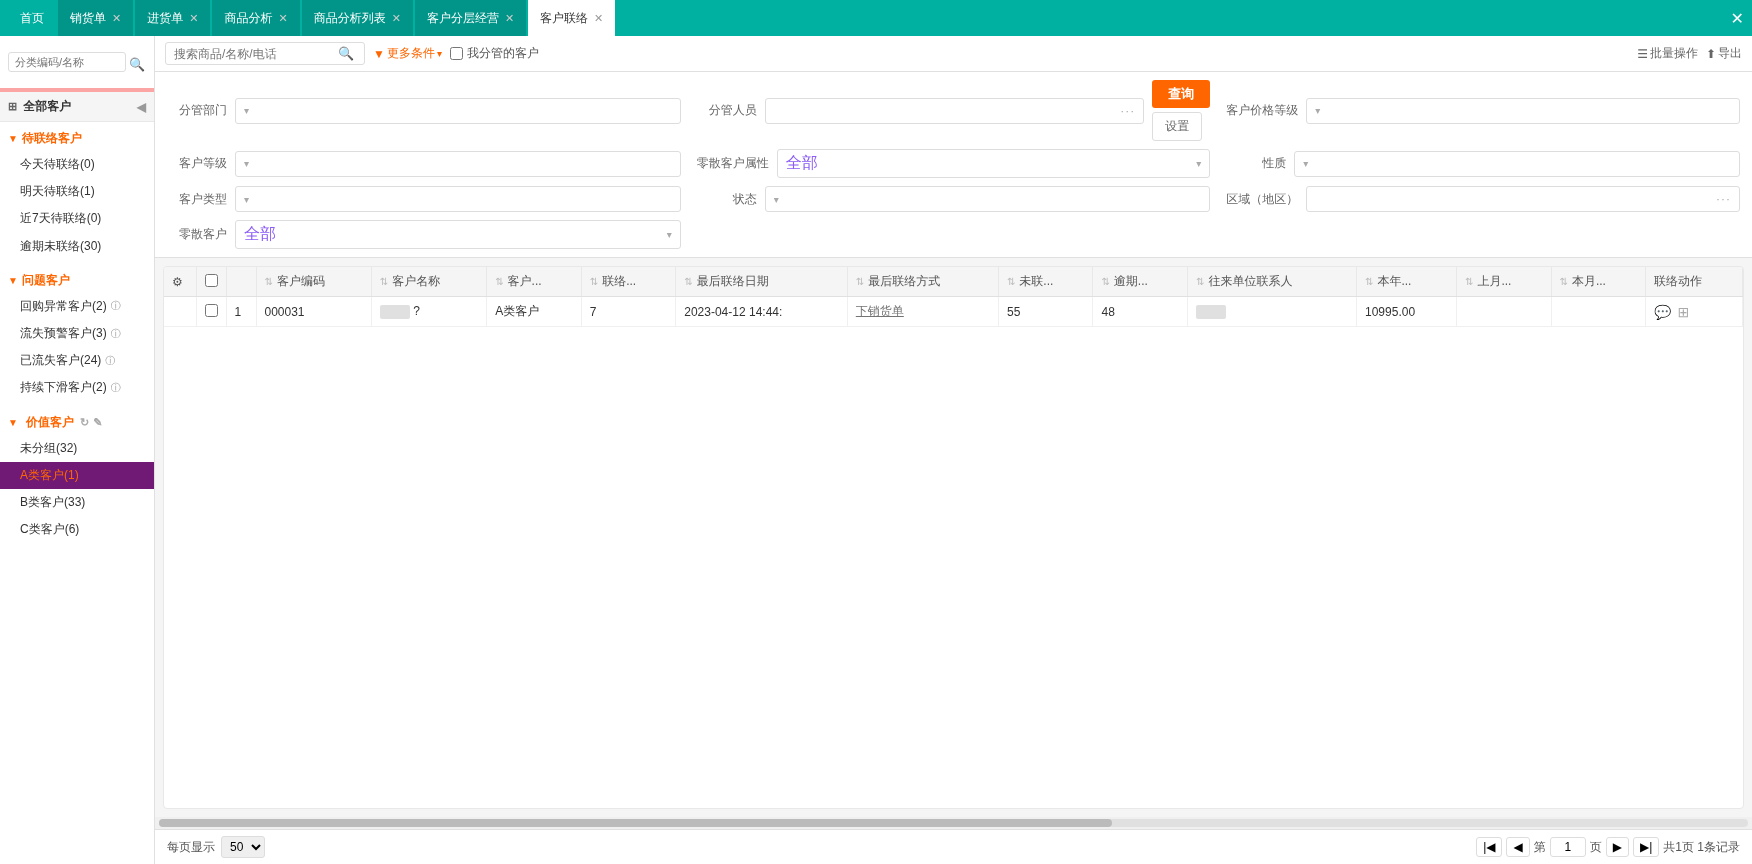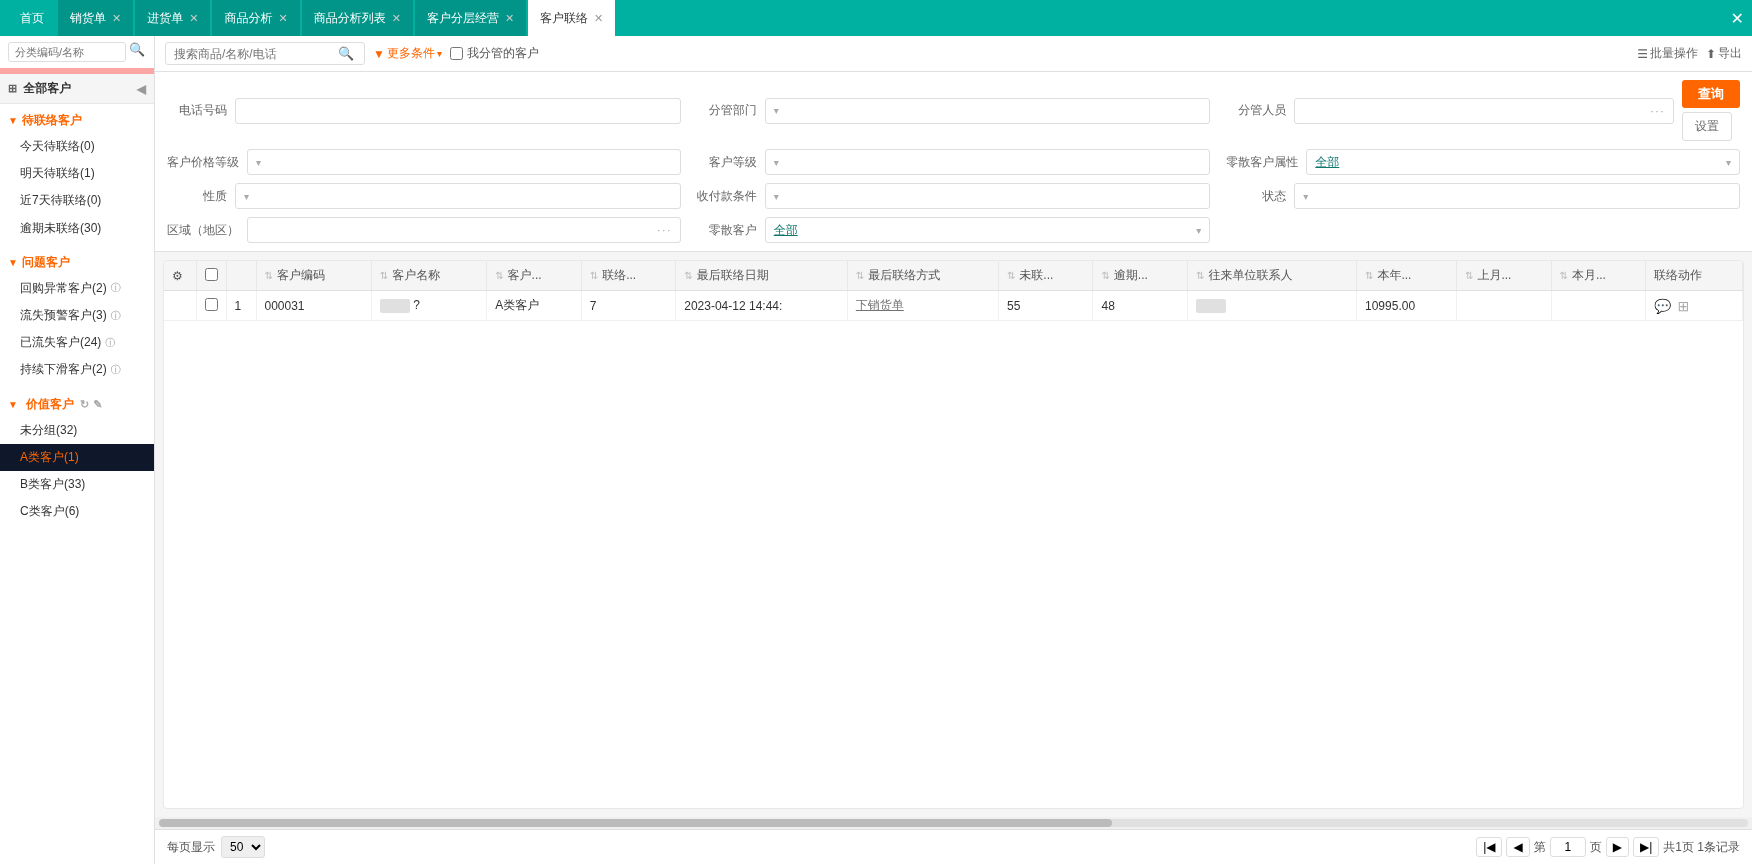--- a/index.html
+++ b/index.html
@@ -23,21 +23,21 @@
 
     
     .main-layout { display: flex; height: calc(864px - 36px); }
 
     
     .sidebar {
       width: 155px; min-width: 155px; background: #fff; border-right: 1px solid #e0e0e0;
       display: flex; flex-direction: column; overflow-y: auto;
     }
     .sidebar-search {
-      display: flex; align-items: flex-start; padding: 6px 8px; border-bottom: 6px solid #fca5a5;
+      display: flex; align-items: flex-end; padding: 16px 8px; border-bottom: 4px solid #fca5a5;
     }
     .sidebar-search input {
       border: 1px solid #ddd; border-radius: 3px; padding: 3px 6px; width: 100%; font-size: 11px; color: #999;
     }
     .sidebar-search .search-icon { margin-left: 4px; color: #aaa; cursor: pointer; font-size: 13px; }
 
     .sidebar-header {
       display: flex; align-items: center; padding: 6px 8px; background: #f5f5f5;
       border-bottom: 1px solid #e8e8e8; font-weight: bold; color: #333; font-size: 12px;
     }
@@ -47,21 +47,21 @@
     .sidebar-section { padding: 4px 0; }
     .sidebar-section-title {
       display: flex; align-items: center; padding: 4px 8px; color: #f60; font-size: 12px;
       cursor: pointer; font-weight: bold;
     }
     .sidebar-section-title .arrow { margin-right: 4px; font-size: 10px; }
     .sidebar-item {
       padding: 4px 8px 4px 20px; color: #333; cursor: pointer; font-size: 12px;
       display: flex; align-items: center; line-height: 1.6;
     }
-    .sidebar-item.active { background: #0f172a; color: #f60; }
+    .sidebar-item.active { background: #701a75; color: #f60; }
     .sidebar-item .item-icon { margin-left: 4px; color: #999; font-size: 10px; }
 
     
     .content-area { flex: 1; display: flex; flex-direction: column; overflow: hidden; background: #f5f5f5; }
 
     
     .toolbar {
       display: flex; align-items: center; padding: 6px 10px; background: #fff;
       border-bottom: 1px solid #e0e0e0; gap: 8px;
     }
@@ -87,21 +87,21 @@
     }
     .filter-row { display: flex; align-items: center; gap: 8px; }
     .filter-label { color: #666; font-size: 12px; white-space: nowrap; min-width: 60px; text-align: right; }
     .filter-input {
       flex: 1; border: 1px solid #ddd; border-radius: 3px; padding: 3px 8px;
       font-size: 12px; display: flex; align-items: center; justify-content: space-between;
       cursor: pointer; background: #fff; min-height: 26px;
     }
     .filter-input .arrow-down { color: #aaa; font-size: 10px; }
     .filter-input .more-dots { color: #aaa; font-size: 12px; letter-spacing: 1px; }
-    .filter-input .text-val { color: #0f766e; font-size: 12px; text-decoration: underline; }
+    .filter-input .text-val { color: #8b5cf6; font-size: 16px; }
     .btn-query {
       background: #f60; color: #fff; border: none; border-radius: 3px;
       padding: 5px 16px; cursor: pointer; font-size: 13px; font-weight: bold;
     }
     .btn-settings {
       background: #fff; color: #666; border: 1px solid #ddd; border-radius: 3px;
       padding: 5px 12px; cursor: pointer; font-size: 12px; display: block; margin-top: 4px;
     }
     .query-btn-group { display: flex; flex-direction: column; align-items: flex-start; justify-content: center; }
 
@@ -276,24 +276,20 @@
         <div class="export-btn">
           <span>⬆</span>
           <span>导出</span>
         </div>
       </div>
     </div>
 
     <div class="filter-panel">
 
       <div class="filter-row">
-        <span class="filter-label">电话号码</span>
-        <div class="filter-input" style="min-width:220px;"></div>
-      </div>
-      <div class="filter-row">
         <span class="filter-label">分管部门</span>
         <div class="filter-input" style="flex:1;">
           <span class="arrow-down">▾</span>
         </div>
       </div>
       <div class="filter-row">
         <span class="filter-label">分管人员</span>
         <div class="filter-input" style="flex:1;">
           <span style="flex:1;"></span>
           <span class="more-dots">···</span>
@@ -324,21 +320,21 @@
         </div>
       </div>
 
       <div class="filter-row">
         <span class="filter-label">性质</span>
         <div class="filter-input" style="flex:1;">
           <span class="arrow-down">▾</span>
         </div>
       </div>
       <div class="filter-row">
-        <span class="filter-label">收付款条件</span>
+        <span class="filter-label">客户类型</span>
         <div class="filter-input" style="flex:1;">
           <span class="arrow-down">▾</span>
         </div>
       </div>
       <div class="filter-row">
         <span class="filter-label">状态</span>
         <div class="filter-input" style="flex:1;">
           <span class="arrow-down">▾</span>
         </div>
       </div>

